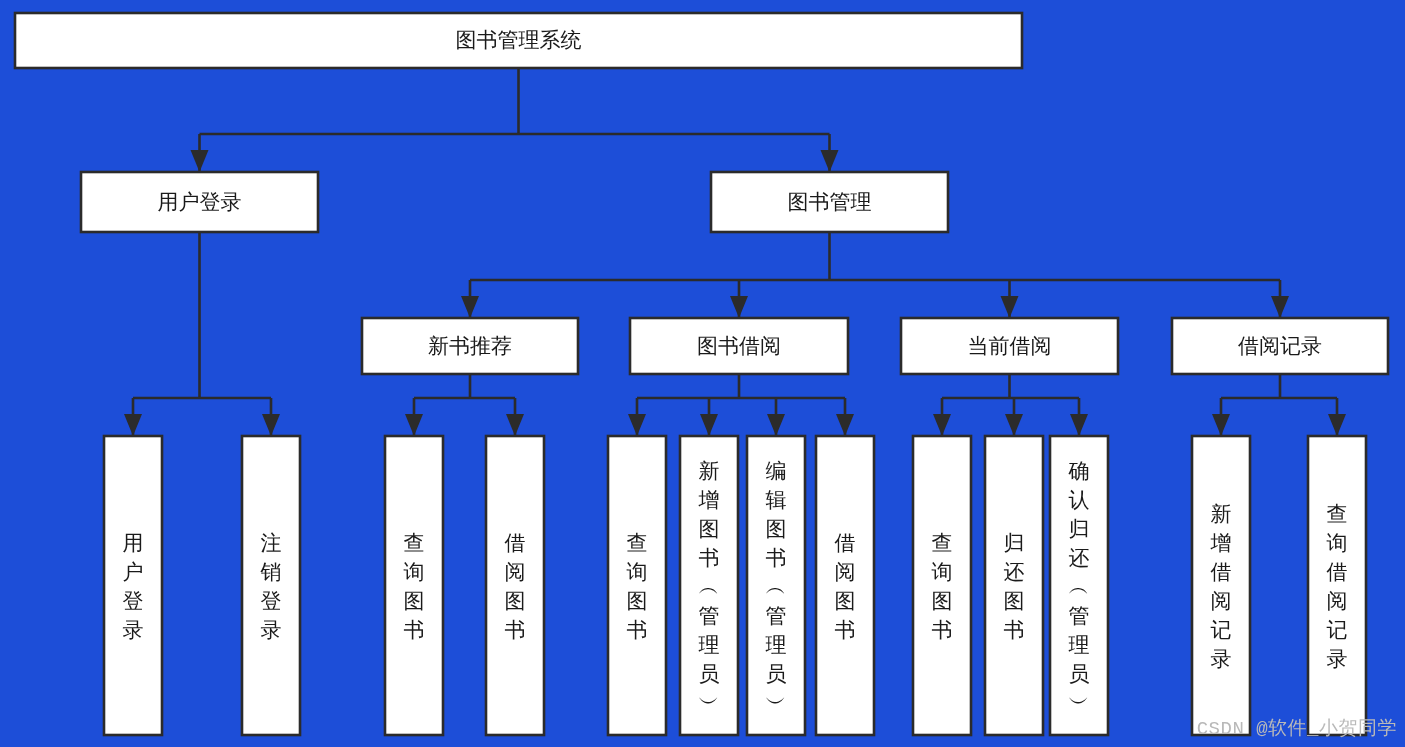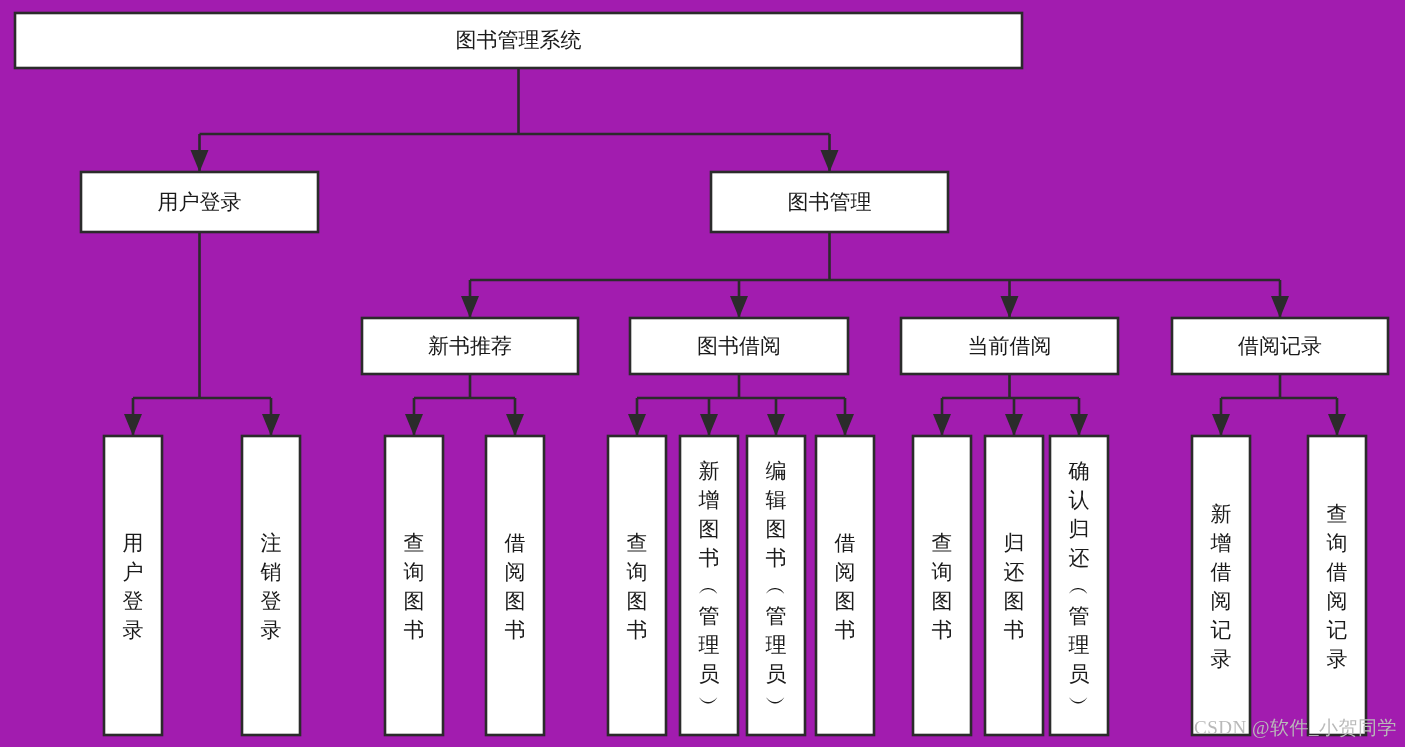--- a/index.html
+++ b/index.html
@@ -10,21 +10,21 @@
   body {
     width: 1405px;
     height: 747px;
     font-family: "Liberation Sans", "DejaVu Sans", sans-serif;
     overflow: hidden;
   }
   #diagram-root {
     position: relative;
     width: 1405px;
     height: 747px;
-    background: #a21caf;
+    background: #1d4ed8;
   }
   svg#flowchart {
     position: absolute;
     left: 0;
     top: 0;
     width: 1405px;
     height: 747px;
     display: block;
   }
   .node-rect {
@@ -52,21 +52,21 @@
   .node-label-vert {
     fill: #1a1a1a;
     font-family: "Liberation Sans", "DejaVu Sans", sans-serif;
     font-size: 21px;
     text-anchor: middle;
   }
   .watermark {
     position: absolute;
     right: 8px;
     bottom: 6px;
-    font-family: Liberation Serif, serif;
+    font-family: Liberation Mono, monospace;
     font-size: 19px;
     color: #b9b9b9;
     white-space: nowrap;
     letter-spacing: 0.5px;
     user-select: none;
   }
 </style>
 </head>
 <body>
 

